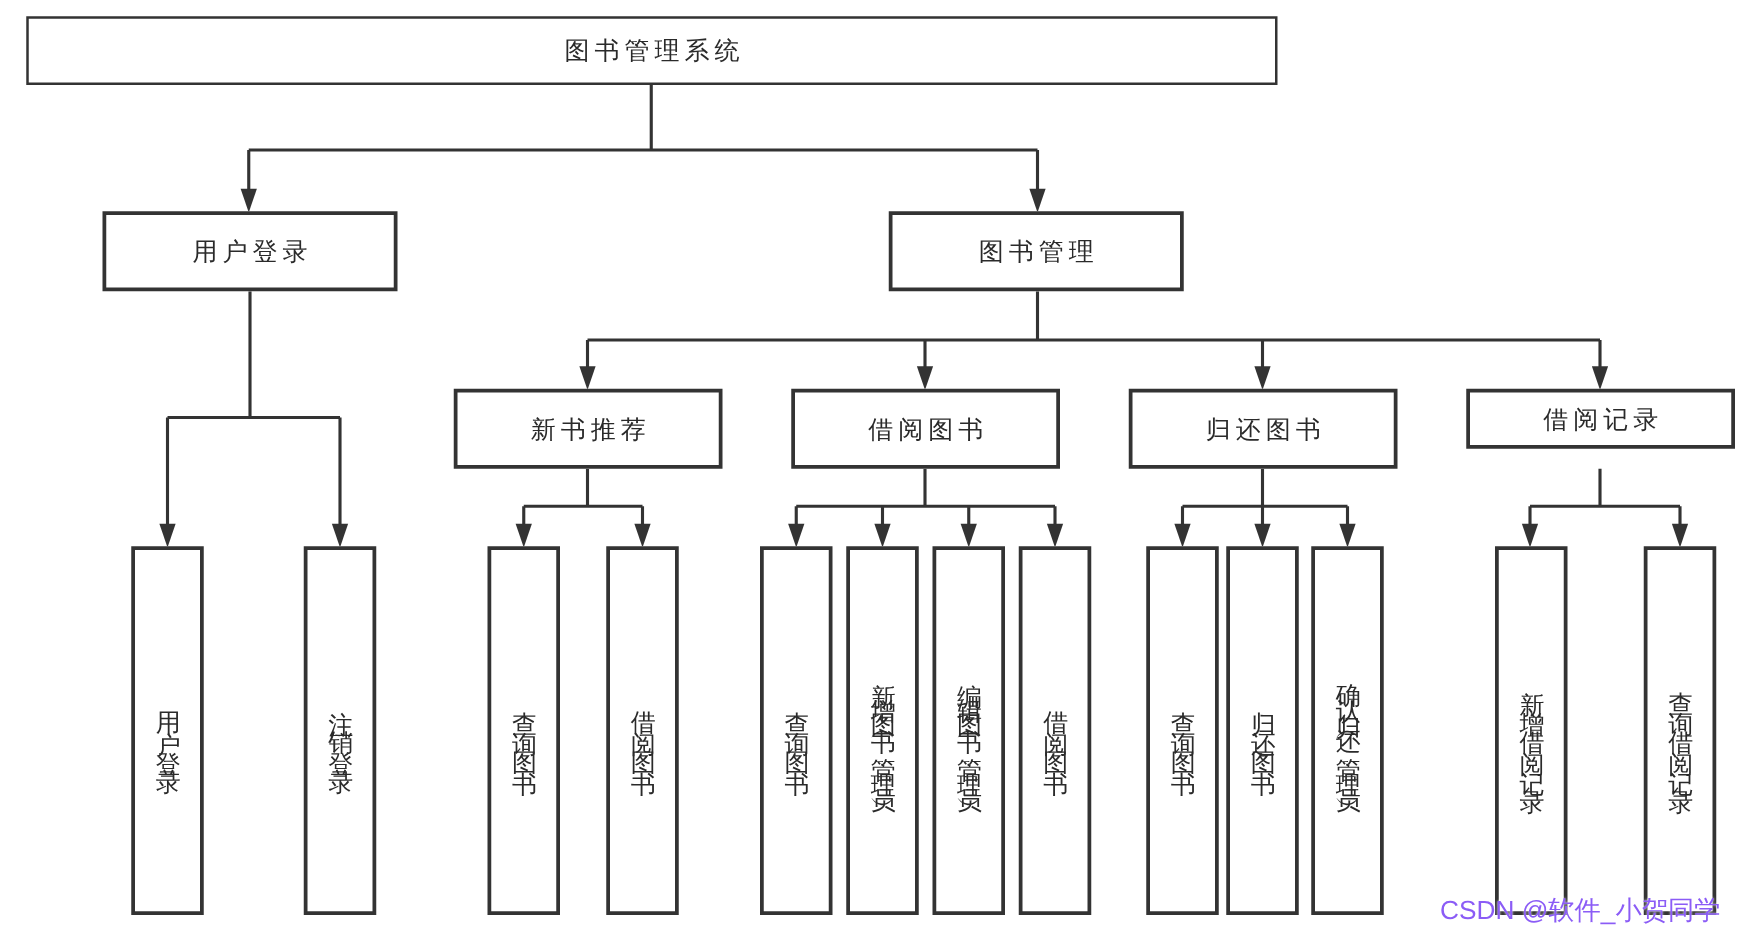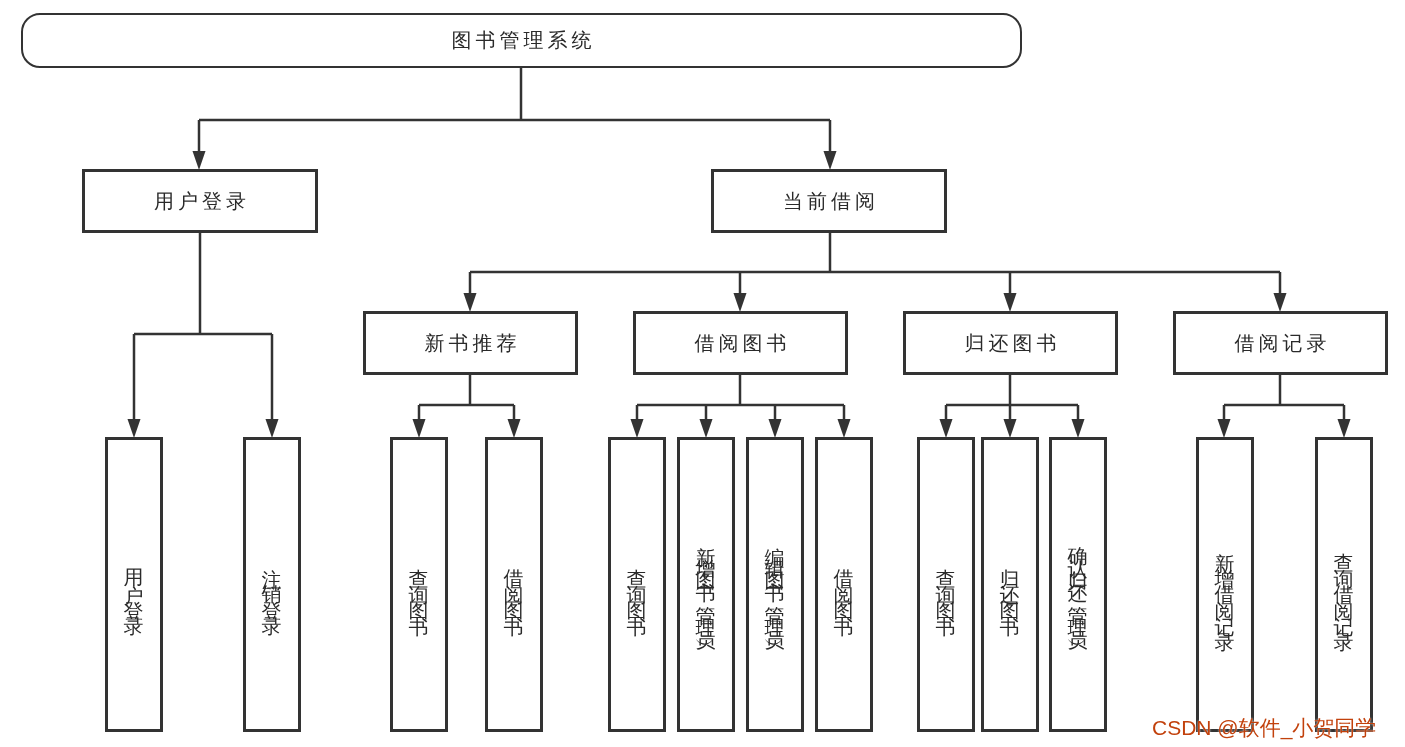--- a/index.html
+++ b/index.html
@@ -22,27 +22,27 @@
     background: #ffffff;
     border: 3px solid #333333;
     display: flex;
     align-items: center;
     justify-content: center;
     font-size: 20px;
     letter-spacing: 4px;
     text-indent: 4px;
     white-space: nowrap;
   }
-  .n-root { left: 21px; top: 13px; width: 1001px; height: 55px; border-width: 2px; border-radius: 19px; }
+  .n-root { left: 21px; top: 13px; width: 1001px; height: 55px; border-width: 2px; }
   .n-l2a  { left: 82px;  top: 169px; width: 236px; height: 64px; }
   .n-l2b  { left: 711px; top: 169px; width: 236px; height: 64px; }
   .n-l3a  { left: 363px;  top: 311px; width: 215px; height: 64px; }
   .n-l3b  { left: 633px;  top: 311px; width: 215px; height: 64px; }
   .n-l3c  { left: 903px;  top: 311px; width: 215px; height: 64px; }
-  .n-l3d  { left: 1173px; top: 311px; width: 215px; height: 64px; }
+  .n-l3d  { left: 1173px; top: 311px; width: 215px; height: 48px; }
 
   .leaf { top: 437px; width: 58px; height: 295px; letter-spacing: 0; text-indent: 0; }
   .leaf .v {
     writing-mode: vertical-lr;
     text-orientation: mixed;
     letter-spacing: 16px;
     font-size: 20px;
     line-height: 1;
   }
   .leaf .v.m { letter-spacing: 16px; }
@@ -59,21 +59,21 @@
   .lf10 { left: 981px; }
   .lf11 { left: 1049px; }
   .lf12 { left: 1196px; }
   .lf13 { left: 1315px; }
 
   .watermark {
     position: absolute;
     left: 1152px;
     top: 714px;
     font-size: 21px;
-    color: #c2410c;
+    color: #8b5cf6;
     text-shadow: 0 0 2px #ffffff;
     white-space: nowrap;
     z-index: 5;
     text-align: center;
   }
 </style>
 </head>
 <body>
 
 <div class="stage">
@@ -143,21 +143,21 @@
       <line x1="1224" y1="405" x2="1224" y2="421"></line>
       <polygon points="1217.5,419 1230.5,419 1224,438"></polygon>
       <line x1="1344" y1="405" x2="1344" y2="421"></line>
       <polygon points="1337.5,419 1350.5,419 1344,438"></polygon>
     </g>
   </svg>
 
   <div class="box n-root">图书管理系统</div>
 
   <div class="box n-l2a">用户登录</div>
-  <div class="box n-l2b">当前借阅</div>
+  <div class="box n-l2b">图书管理</div>
 
   <div class="box n-l3a">新书推荐</div>
   <div class="box n-l3b">借阅图书</div>
   <div class="box n-l3c">归还图书</div>
   <div class="box n-l3d">借阅记录</div>
 
   <div class="box leaf lf1">
       <span class="v">用户登录</span>
     </div>
   <div class="box leaf lf2">

